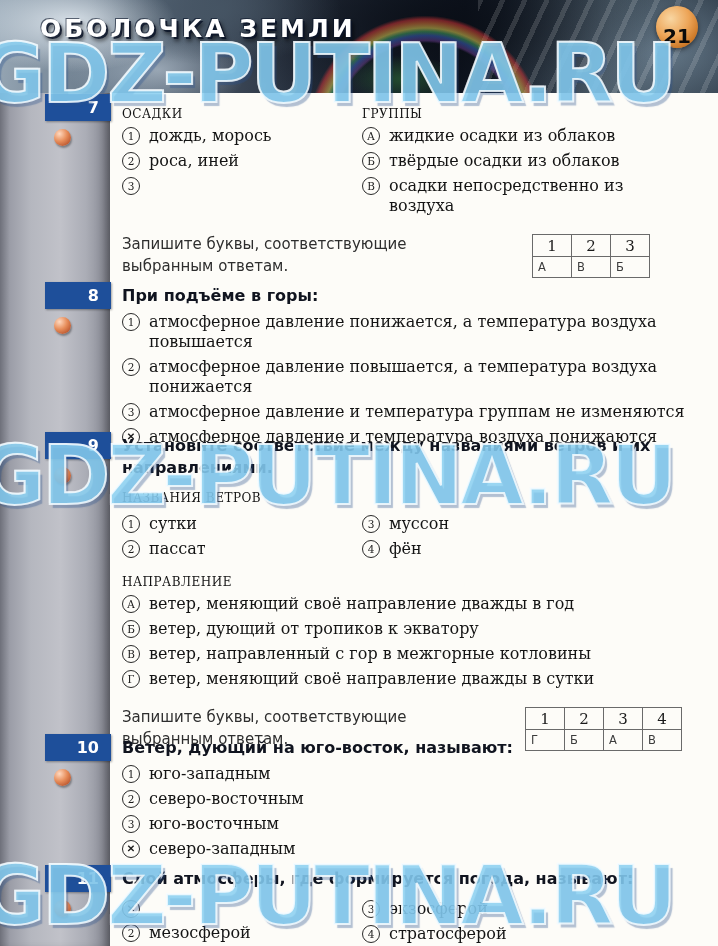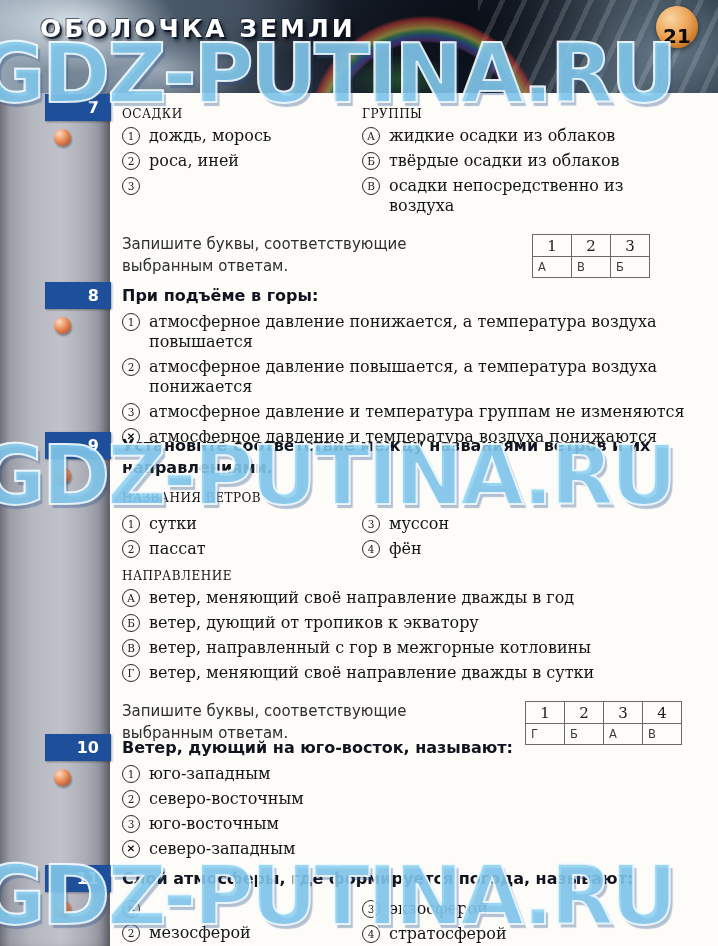--- a/index.html
+++ b/index.html
@@ -202,21 +202,21 @@
             <span class="circ">3</span>
             <span class="txt">муссон</span>
           </div>
           <div class="srow">
             <span class="circ">4</span>
             <span class="txt">фён</span>
           </div>
         </div>
       </div>
 
-      <div class="caps" style="margin-top:10px">НАПРАВЛЕНИЕ</div>
+      <div class="caps" style="margin-top:16px">НАПРАВЛЕНИЕ</div>
       <div class="srow">
         <span class="circ">А</span>
         <span class="txt">ветер, меняющий своё направление дважды в год</span>
       </div>
       <div class="srow">
         <span class="circ">Б</span>
         <span class="txt">ветер, дующий от тропиков к экватору</span>
       </div>
       <div class="srow">
         <span class="circ">В</span>

